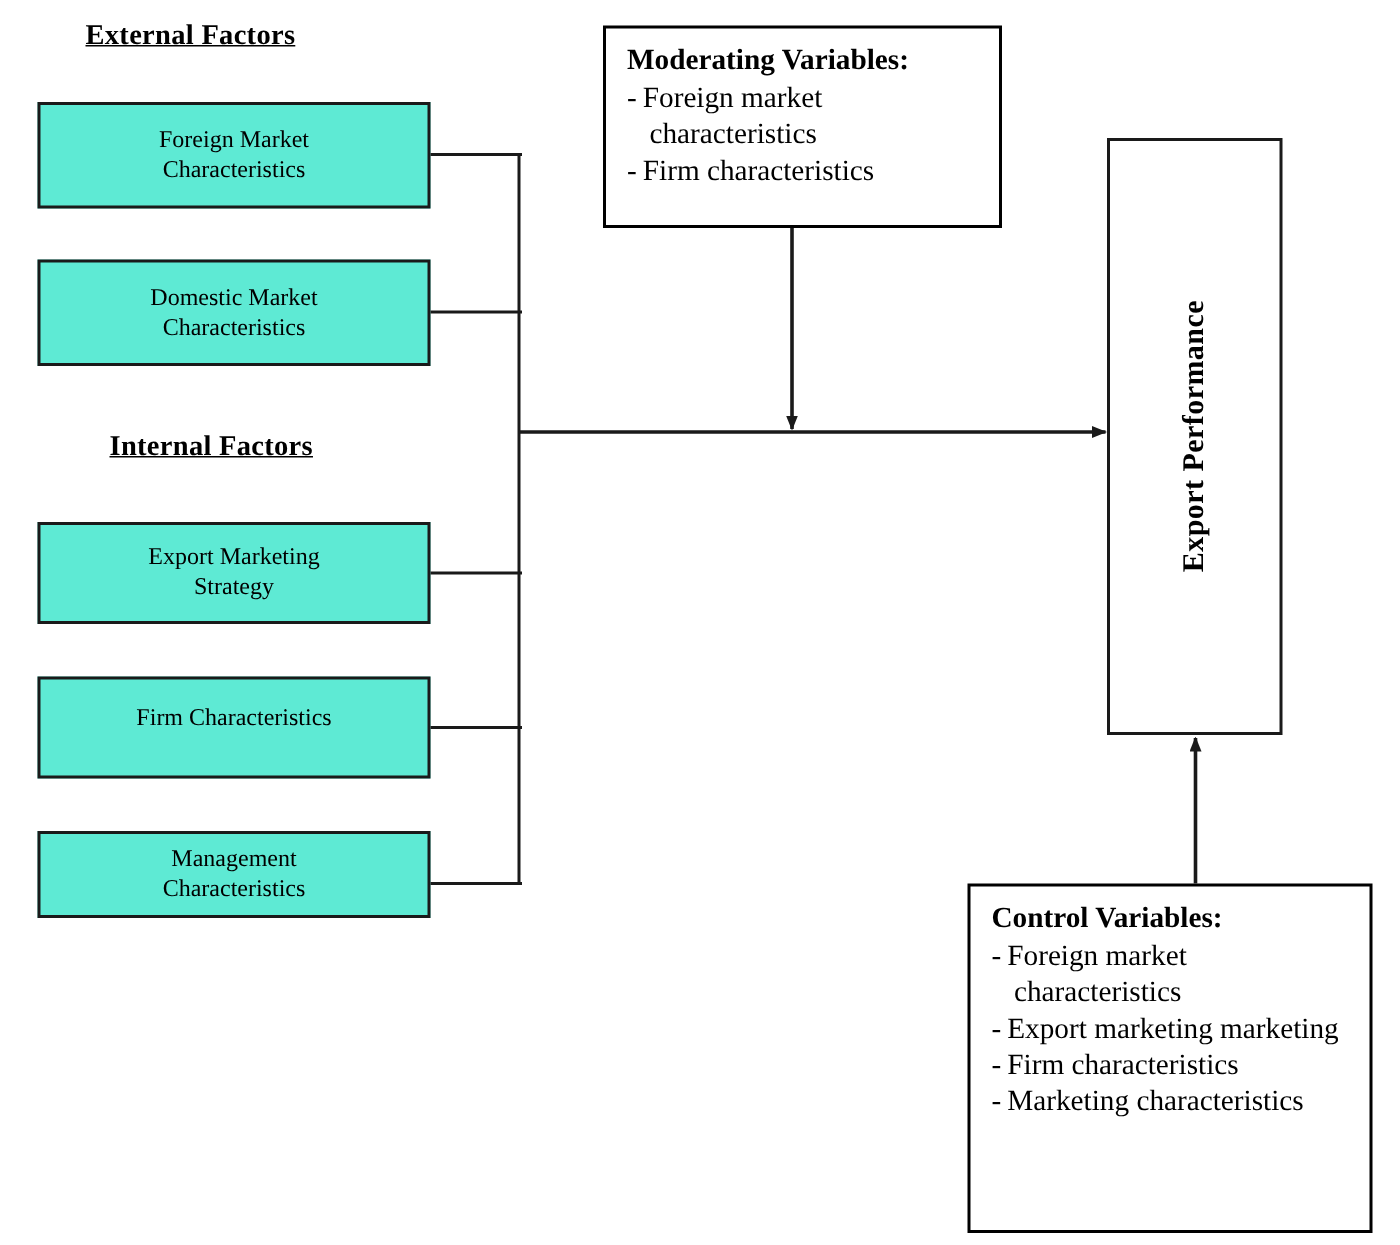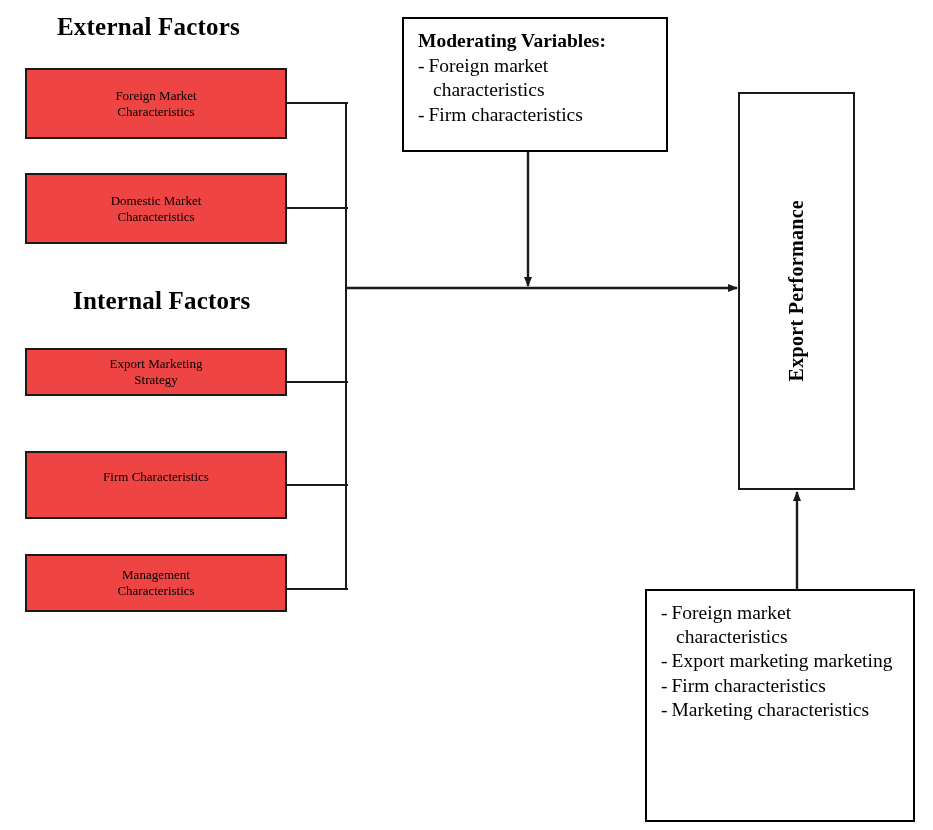--- a/index.html
+++ b/index.html
@@ -12,35 +12,36 @@
     width: 933px;
     height: 830px;
     background: #ffffff;
     font-family: "Liberation Serif", "DejaVu Serif", serif;
     color: #000000;
     overflow: hidden;
   }
   .heading {
     position: absolute;
     font-weight: bold;
-    font-size: 25px;
+    font-size: 19px;
     letter-spacing: 0.2px;
     white-space: nowrap;
     line-height: 1;
+    text-decoration: underline;
   }
   .fbox {
     position: absolute;
     box-sizing: border-box;
     border: 2px solid #1a1a1a;
-    background: #ef4444;
+    background: #5eead4;
     display: flex;
     align-items: center;
     justify-content: center;
     text-align: center;
-    font-size: 13px;
+    font-size: 16px;
     line-height: 1.22;
     padding: 0 8px;
   }
   .fbox.top-align {
     align-items: flex-start;
     padding-top: 10px;
   }
   .listbox {
     position: absolute;
     box-sizing: border-box;
@@ -114,21 +115,21 @@
     </div>
   </div>
 
   <div class="fbox" style="left:25px; top:173px; width:262px; height:71px;">
     <div>
       <span>Domestic Market</span><br>
       <span>Characteristics</span>
     </div>
   </div>
 
-  <div class="fbox" style="left:25px; top:348px; width:262px; height:48px;">
+  <div class="fbox" style="left:25px; top:348px; width:262px; height:68px;">
     <div>
       <span>Export Marketing</span><br>
       <span>Strategy</span>
     </div>
   </div>
 
   <div class="fbox top-align" style="left:25px; top:451px; width:262px; height:68px; padding-top:16px;">
     <div>
       <span>Firm Characteristics</span>
     </div>
@@ -151,20 +152,21 @@
 
   <div class="listbox" style="left:402px; top:17px; width:266px; height:135px;">
     <span class="lb-title">Moderating Variables:</span>
     <ul>
       <li><span class="dash">-</span><span>Foreign market characteristics</span></li>
       <li><span class="dash">-</span><span>Firm characteristics</span></li>
     </ul>
   </div>
 
   <div class="listbox" style="left:645px; top:589px; width:270px; height:233px;">
+    <span class="lb-title">Control Variables:</span>
     <ul>
       <li><span class="dash">-</span><span>Foreign market characteristics</span></li>
       <li><span class="dash">-</span><span>Export marketing marketing</span></li>
       <li><span class="dash">-</span><span>Firm characteristics</span></li>
       <li><span class="dash">-</span><span>Marketing characteristics</span></li>
     </ul>
   </div>
 
   <div class="perfbox" style="left:738px; top:92px; width:117px; height:398px;">
     <span class="vtext">Export Performance</span>

